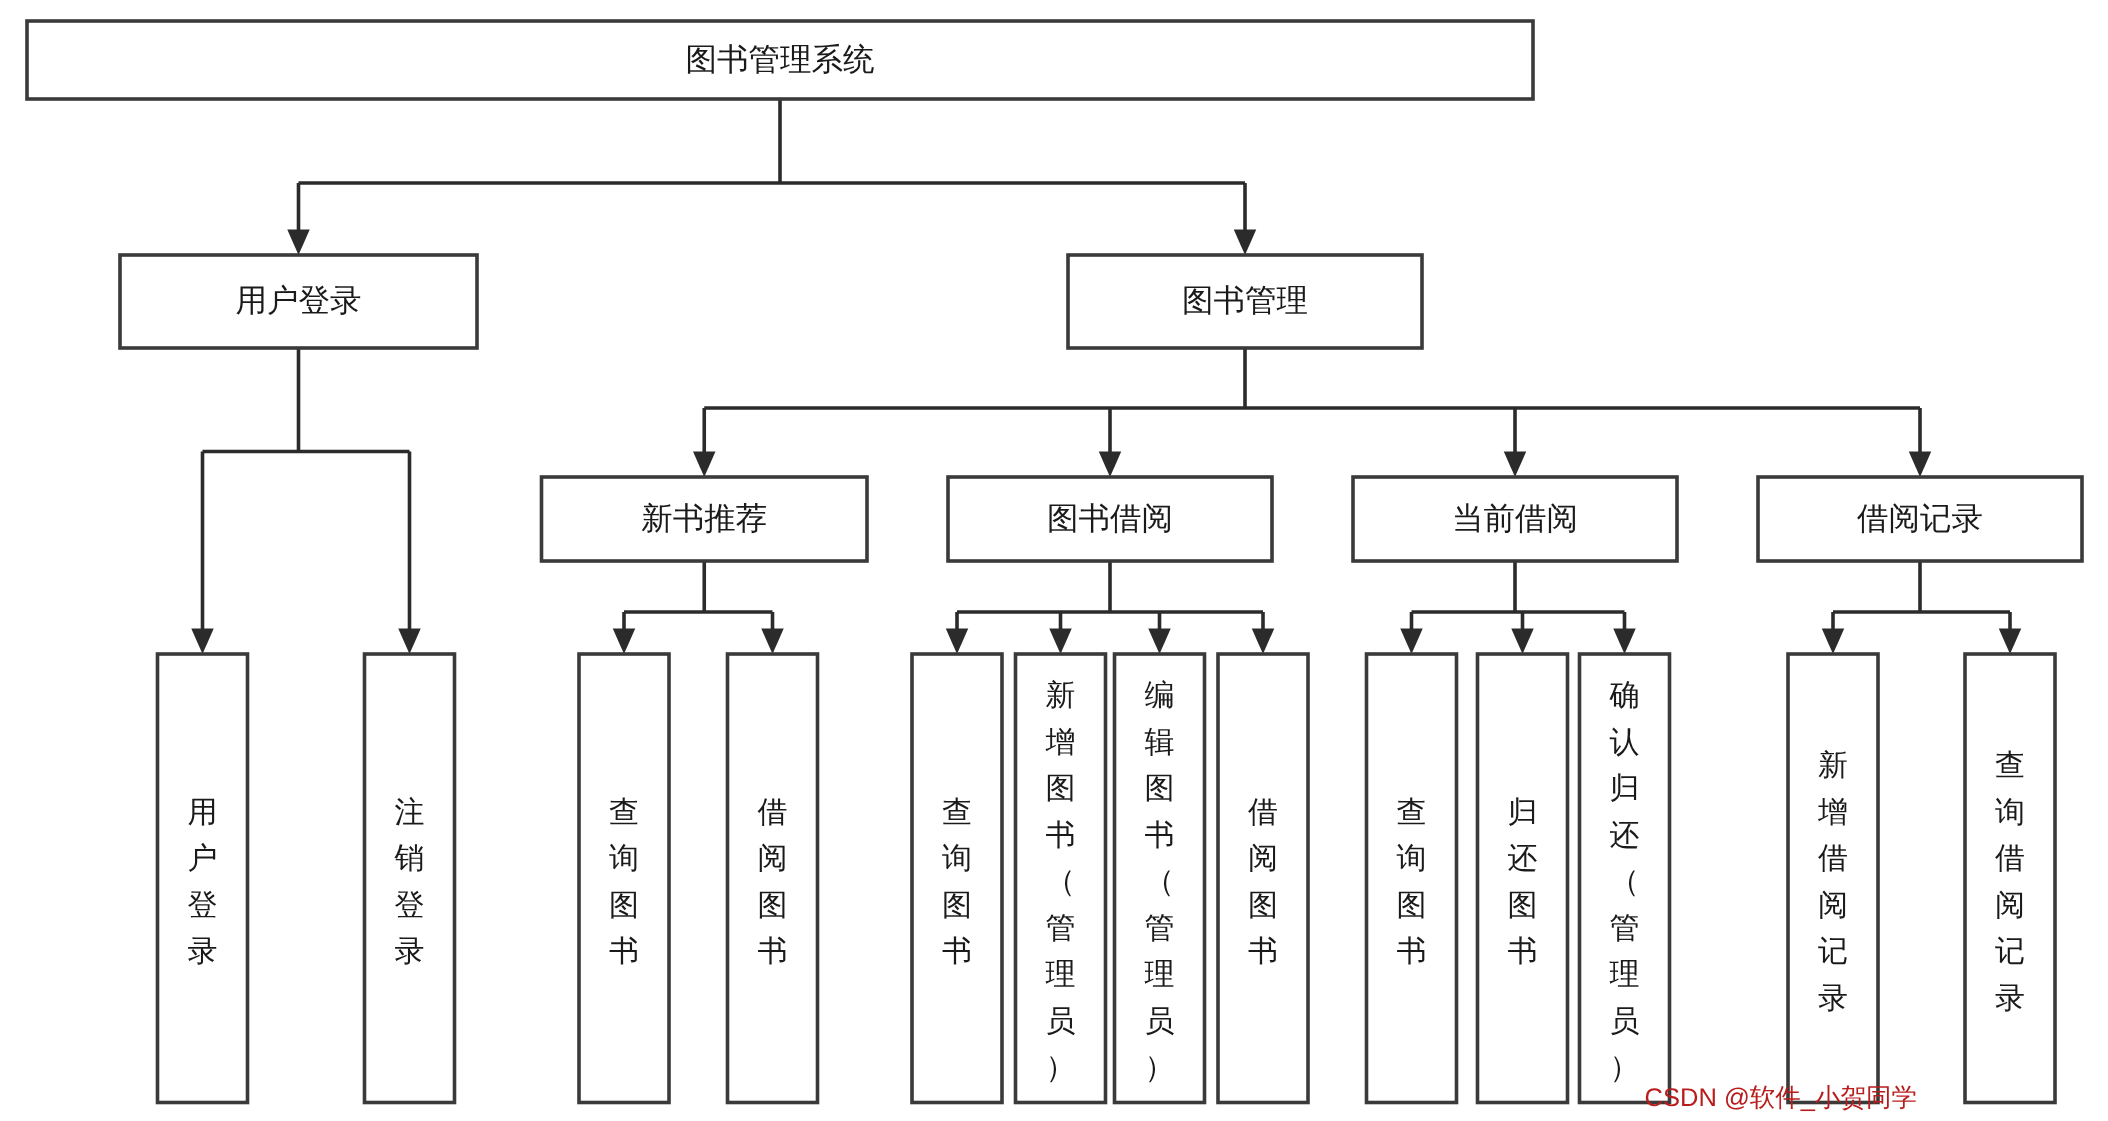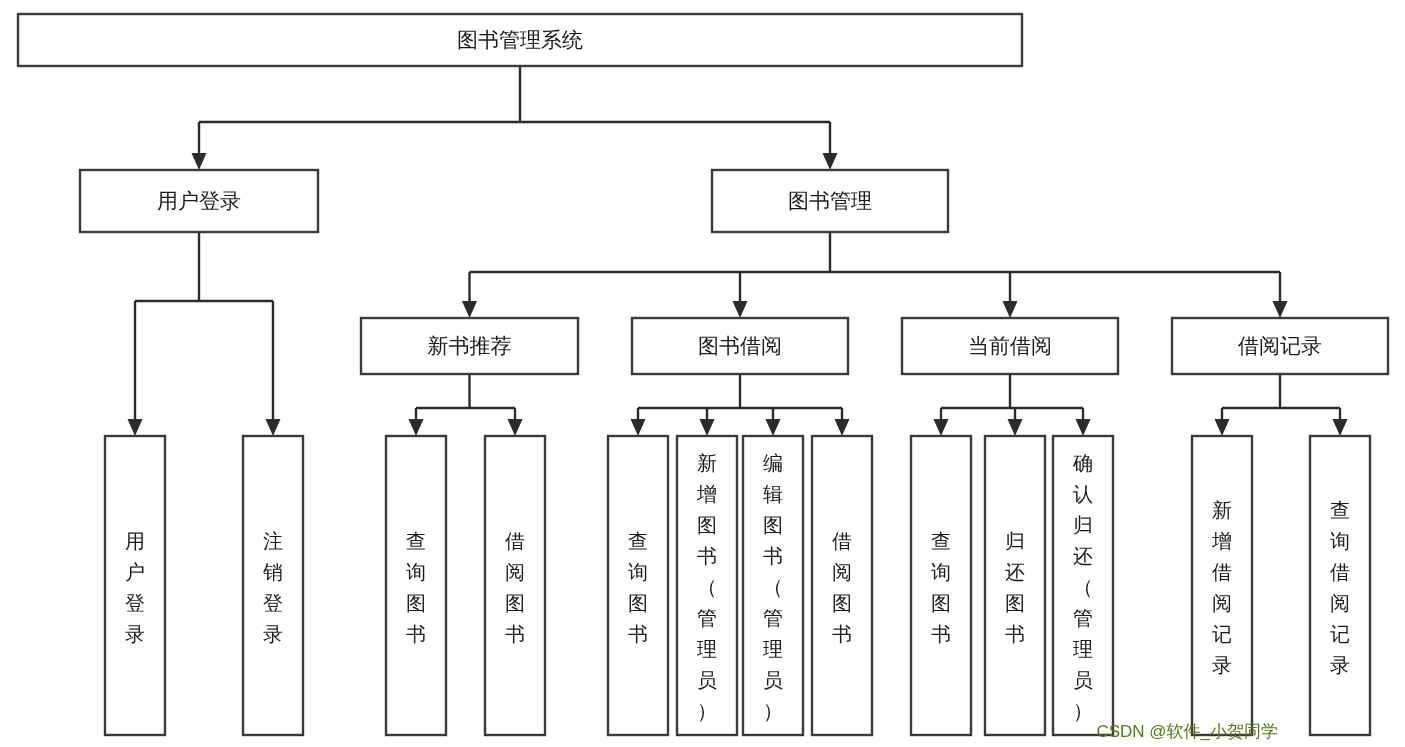--- a/index.html
+++ b/index.html
@@ -56,21 +56,21 @@
     font-size: 20px;
     fill: #1a1a1a;
     text-anchor: middle;
   }
   .watermark-text {
     position: absolute;
     right: 8px;
     bottom: 4px;
     font-family: "Liberation Sans", "DejaVu Sans", sans-serif;
     font-size: 17px;
-    color: #4d7c0f;
+    color: #b91c1c;
     white-space: nowrap;
     user-select: none;
   }
 </style>
 </head>
 <body>
 
 <div id="diagram-root">
 
   <svg id="flow-svg" viewBox="0 0 1405 747">

